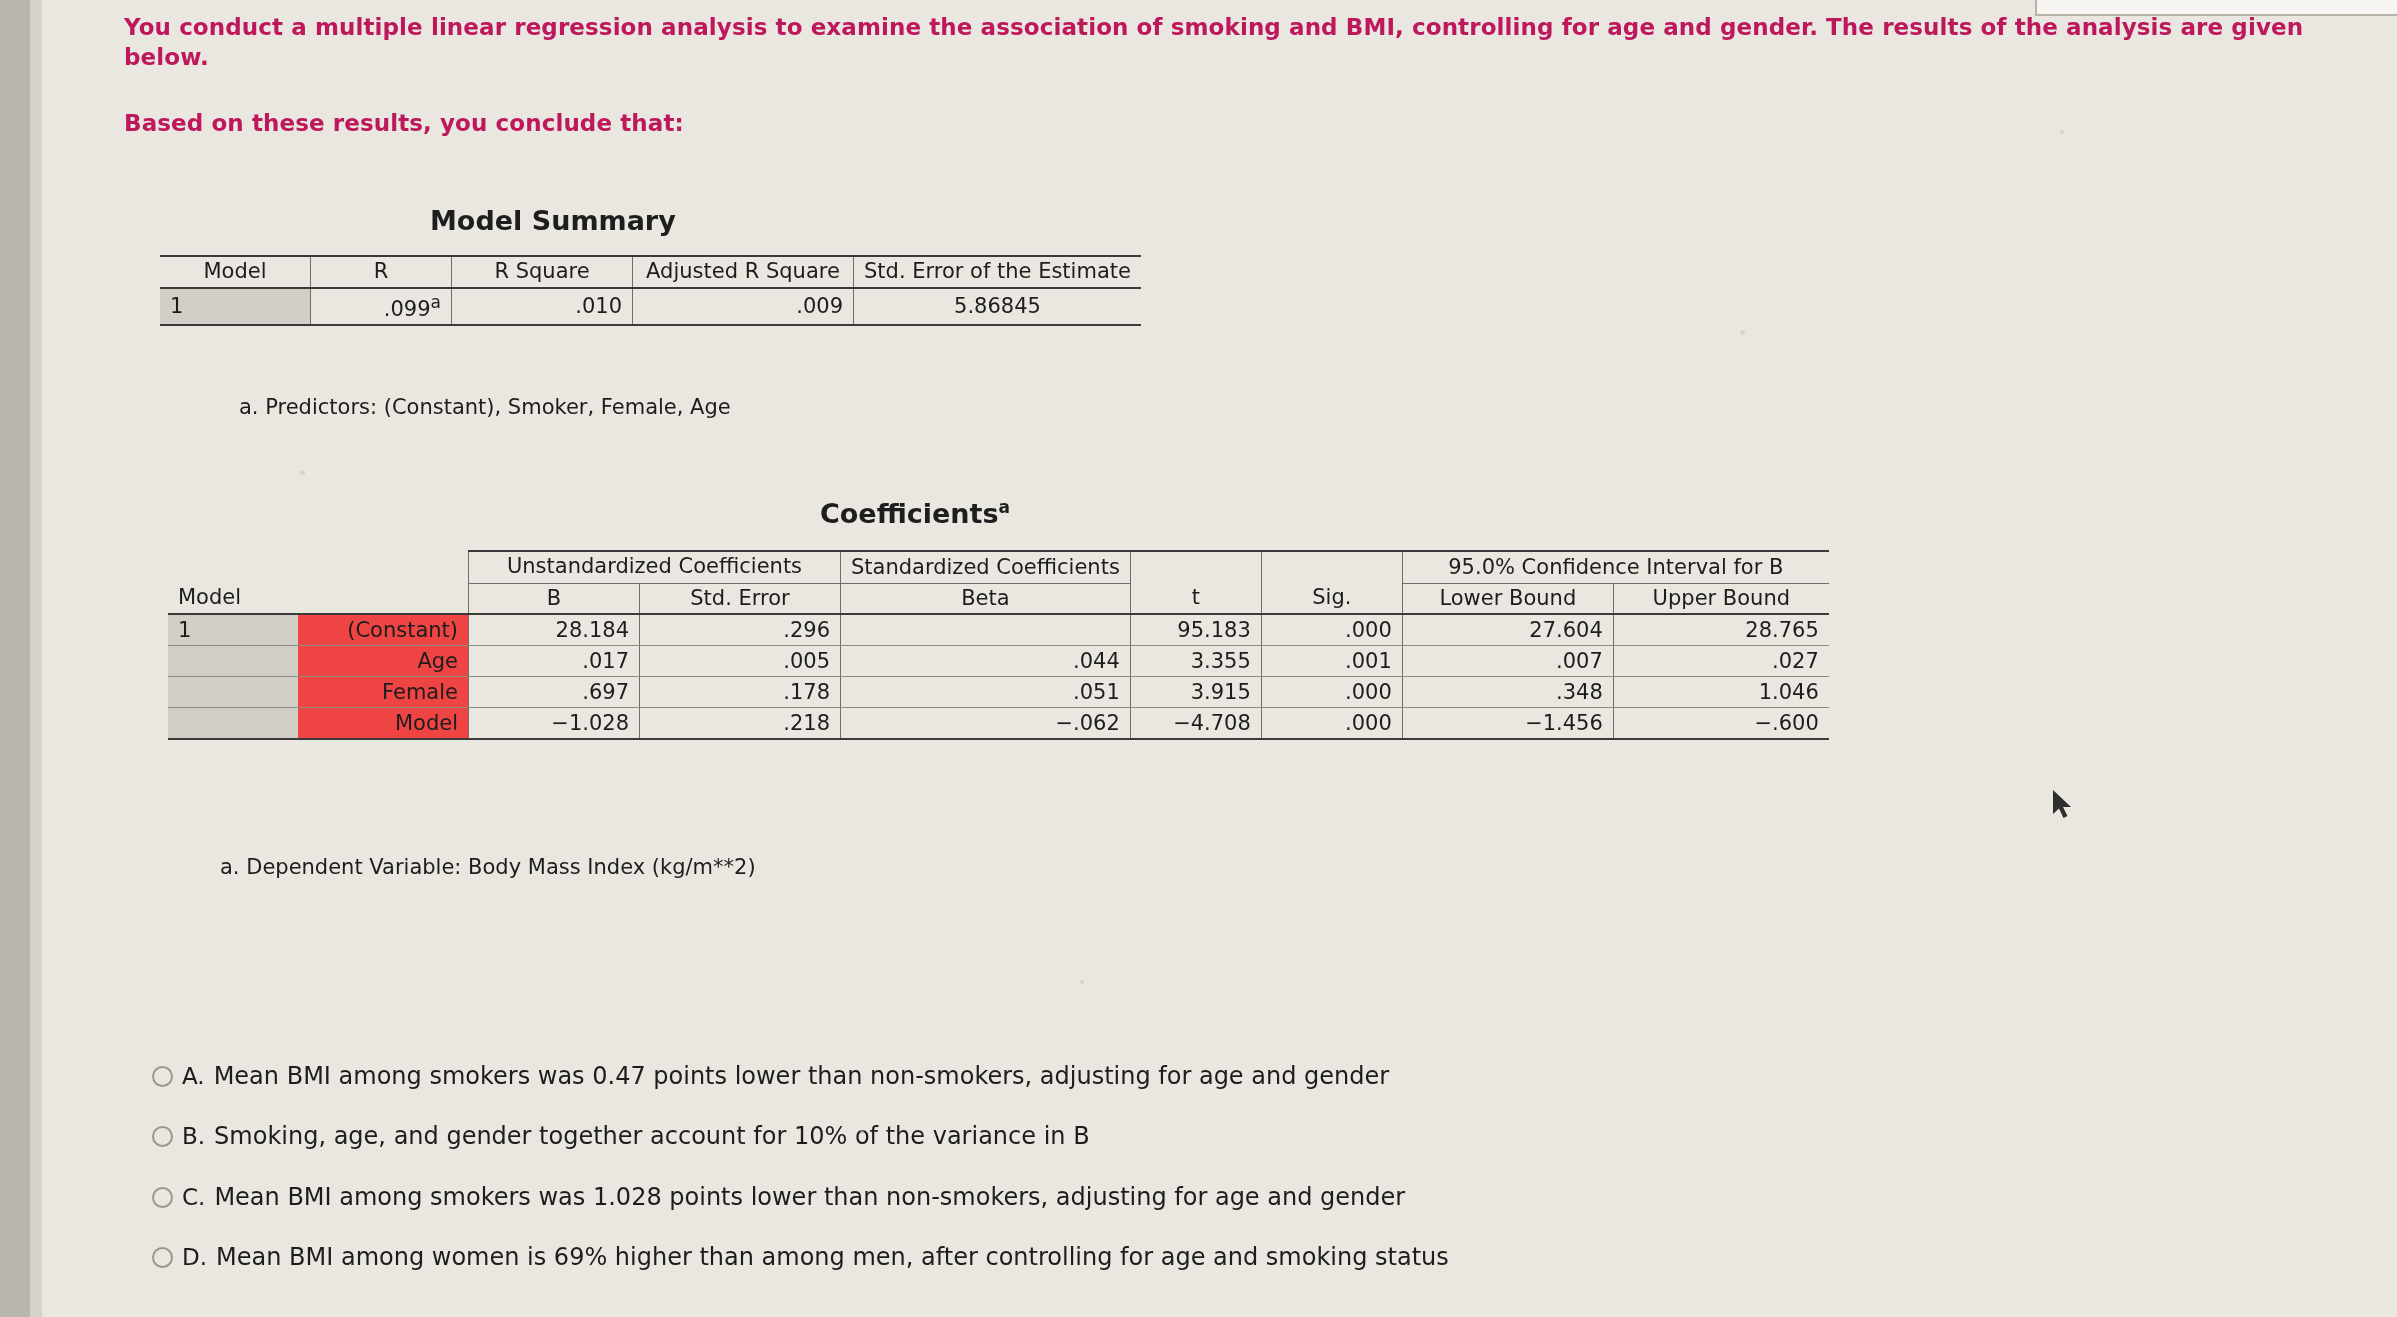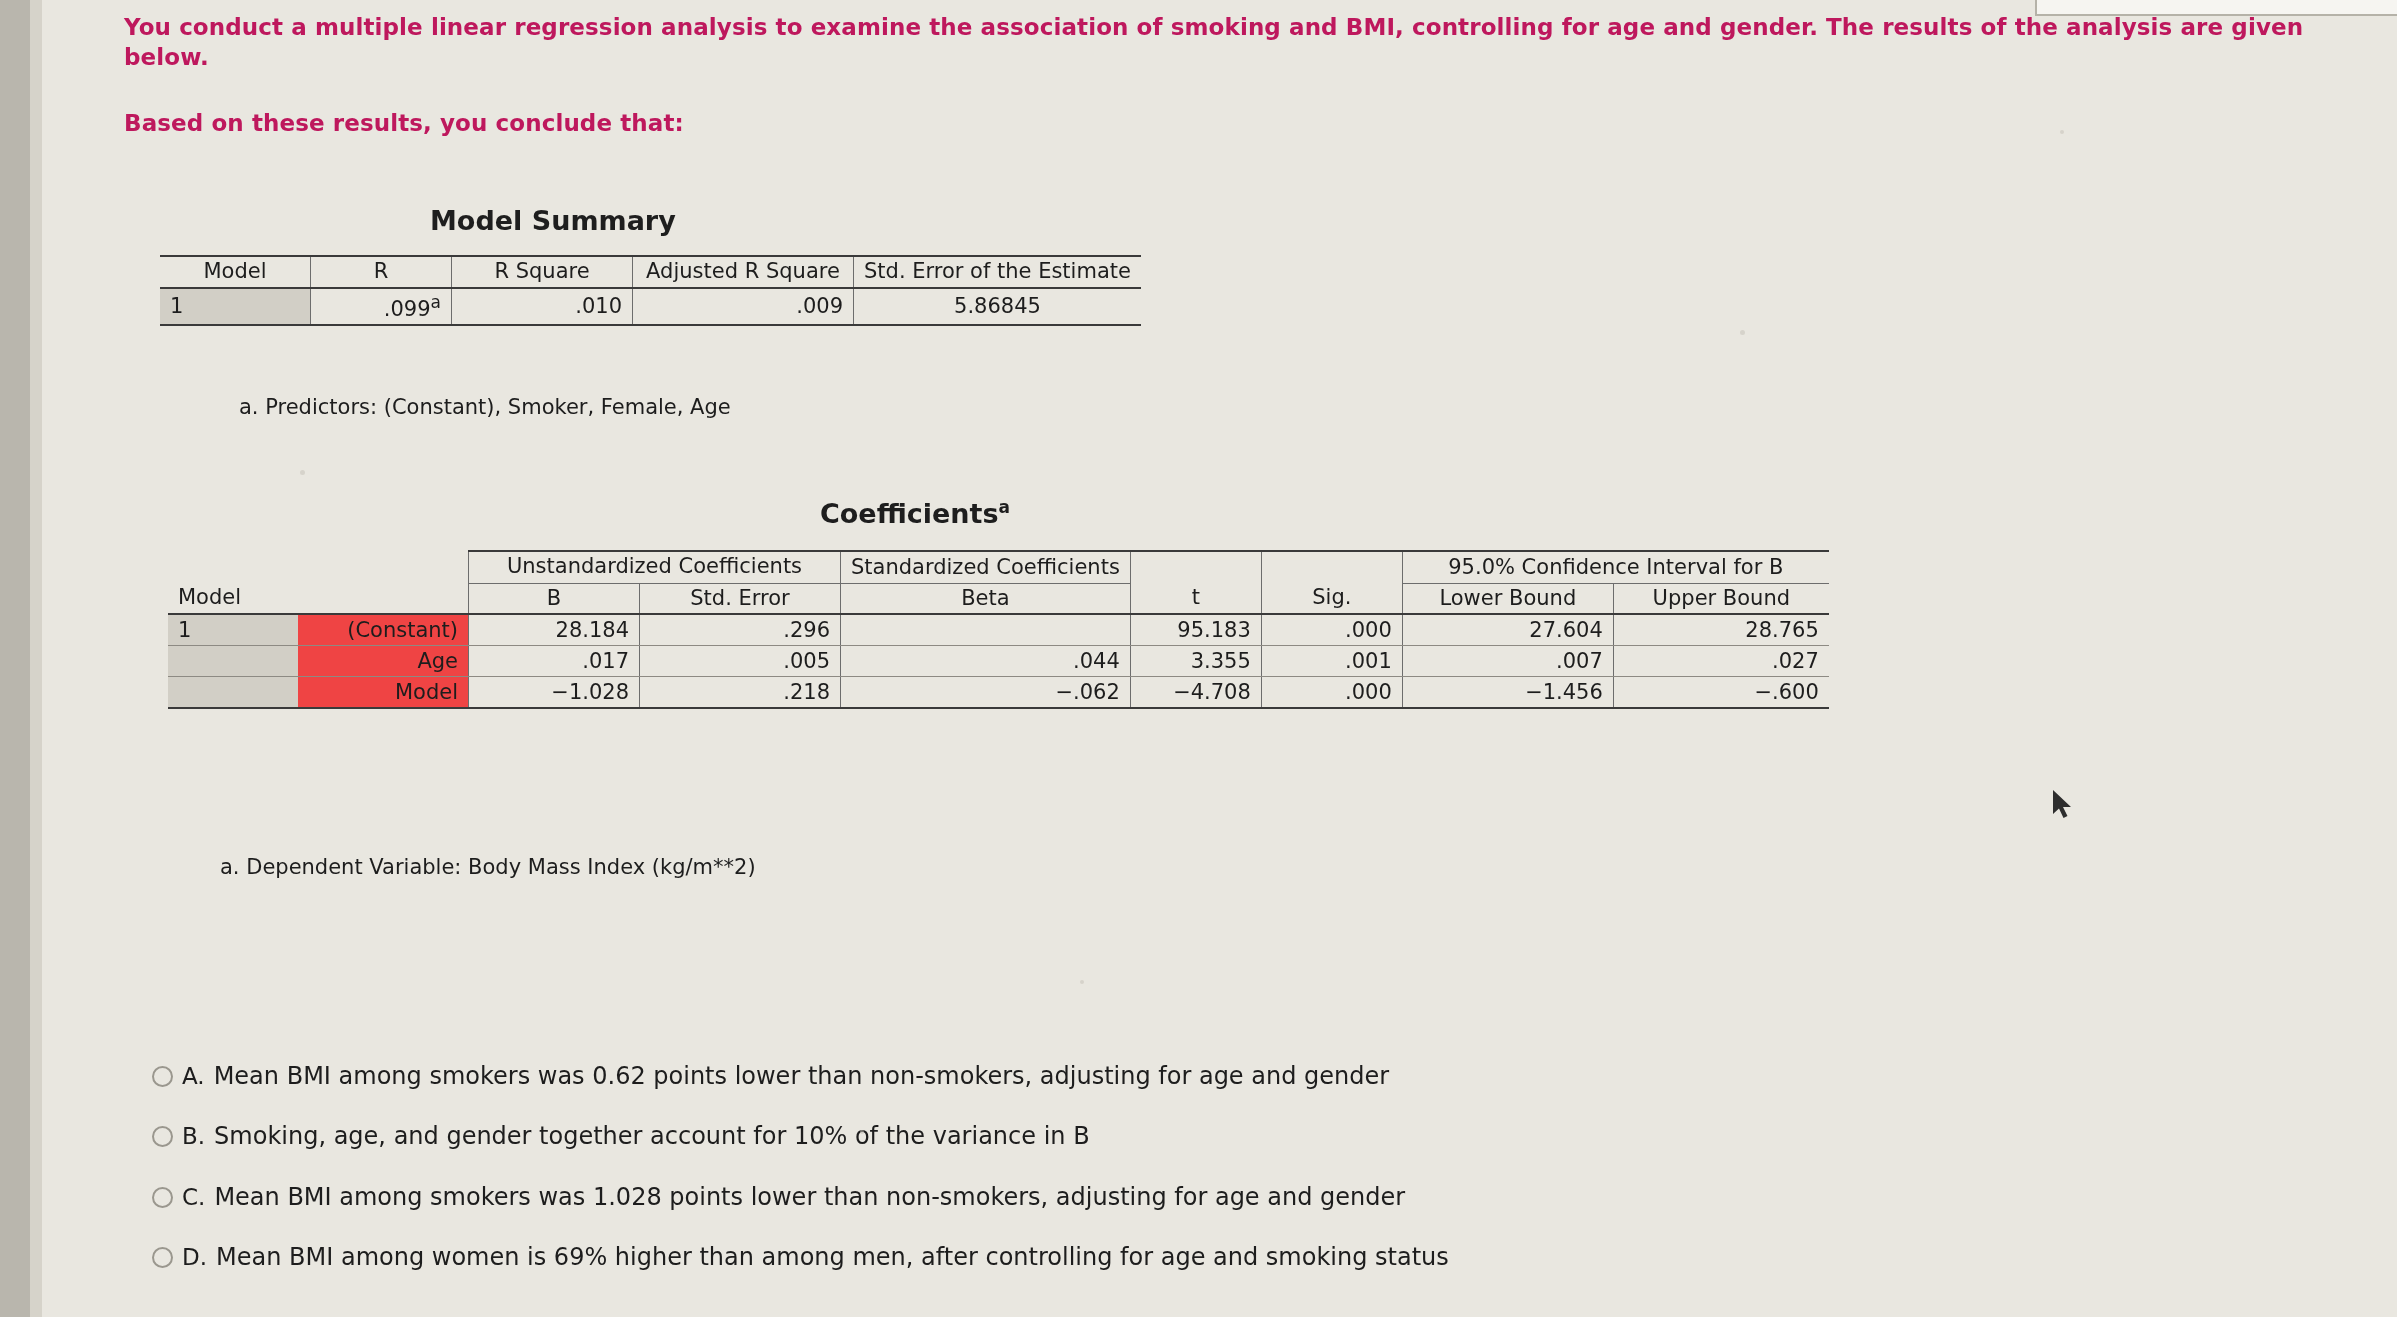--- a/index.html
+++ b/index.html
@@ -238,41 +238,52 @@
         <tr>
           <td class="row-cell-l stub-num"></td>
           <td class="row-cell-l stub">Age</td>
           <td class="row-cell vline">.017</td>
           <td class="row-cell vline">.005</td>
           <td class="row-cell vline">.044</td>
           <td class="row-cell vline">3.355</td>
           <td class="row-cell vline">.001</td>
           <td class="row-cell vline">.007</td>
           <td class="row-cell vline">.027</td>
+        </tr>
+        <tr>
+          <td class="row-cell-l stub-num"></td>
+          <td class="row-cell-l stub">Female</td>
+          <td class="row-cell vline">.697</td>
+          <td class="row-cell vline">.178</td>
+          <td class="row-cell vline">.051</td>
+          <td class="row-cell vline">3.915</td>
+          <td class="row-cell vline">.000</td>
+          <td class="row-cell vline">.348</td>
+          <td class="row-cell vline">1.046</td>
         </tr>
         <tr class="lastrow">
           <td class="row-cell-l stub-num"></td>
           <td class="row-cell-l stub">Model</td>
           <td class="row-cell vline">−1.028</td>
           <td class="row-cell vline">.218</td>
           <td class="row-cell vline">−.062</td>
           <td class="row-cell vline">−4.708</td>
           <td class="row-cell vline">.000</td>
           <td class="row-cell vline">−1.456</td>
           <td class="row-cell vline">−.600</td>
         </tr>
       </tbody>
     </table>
 
     <div class="footnote" id="co-foot">a. Dependent Variable: Body Mass Index (kg/m**2)</div>
 
     <div class="option" id="opt-a">
       <span class="radio"></span>
       <span class="opt-letter">A.</span>
-      <span class="opt-text">Mean BMI among smokers was 0.62 points lower than non-smokers, adjusting for age and gender</span>
+      <span class="opt-text">Mean BMI among smokers was 0.47 points lower than non-smokers, adjusting for age and gender</span>
     </div>
     <div class="option" id="opt-b">
       <span class="radio"></span>
       <span class="opt-letter">B.</span>
       <span class="opt-text">Smoking, age, and gender together account for 10% of the variance in B</span>
     </div>
     <div class="option" id="opt-c">
       <span class="radio"></span>
       <span class="opt-letter">C.</span>
       <span class="opt-text">Mean BMI among smokers was 1.028 points lower than non-smokers, adjusting for age and gender</span>

